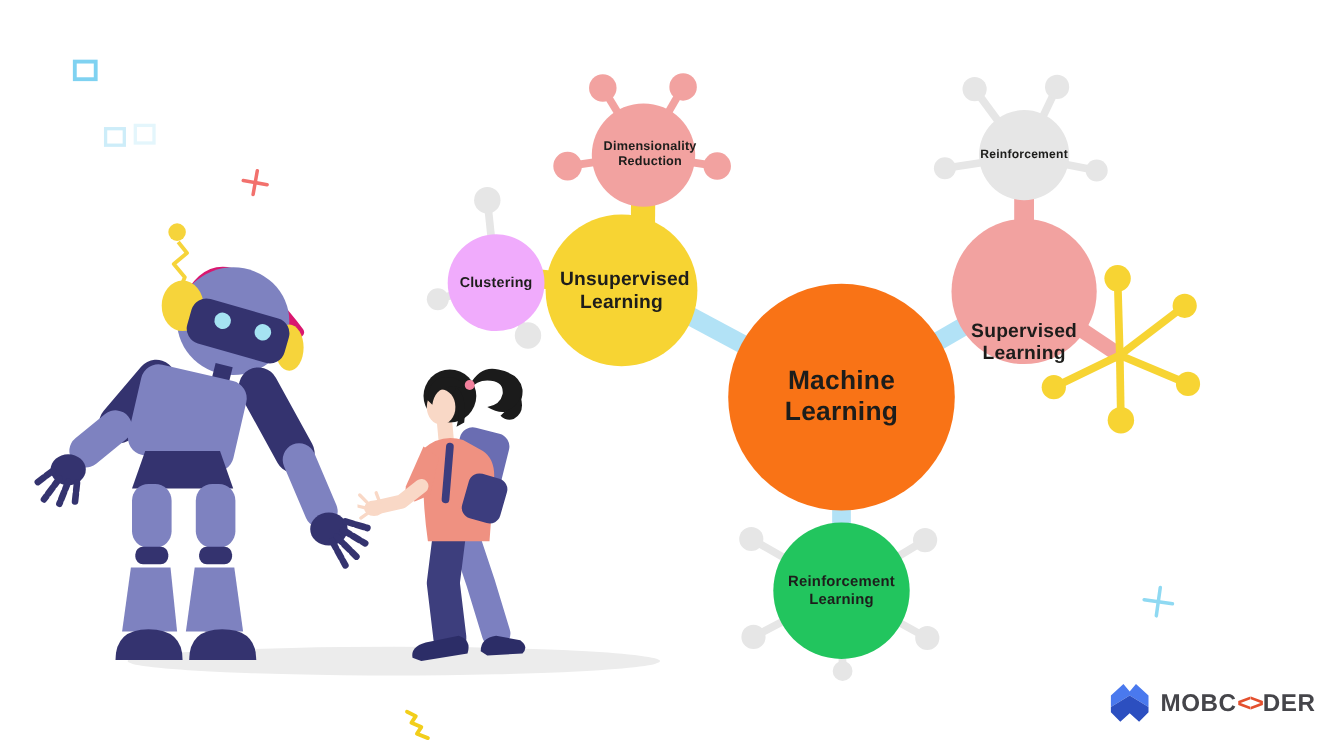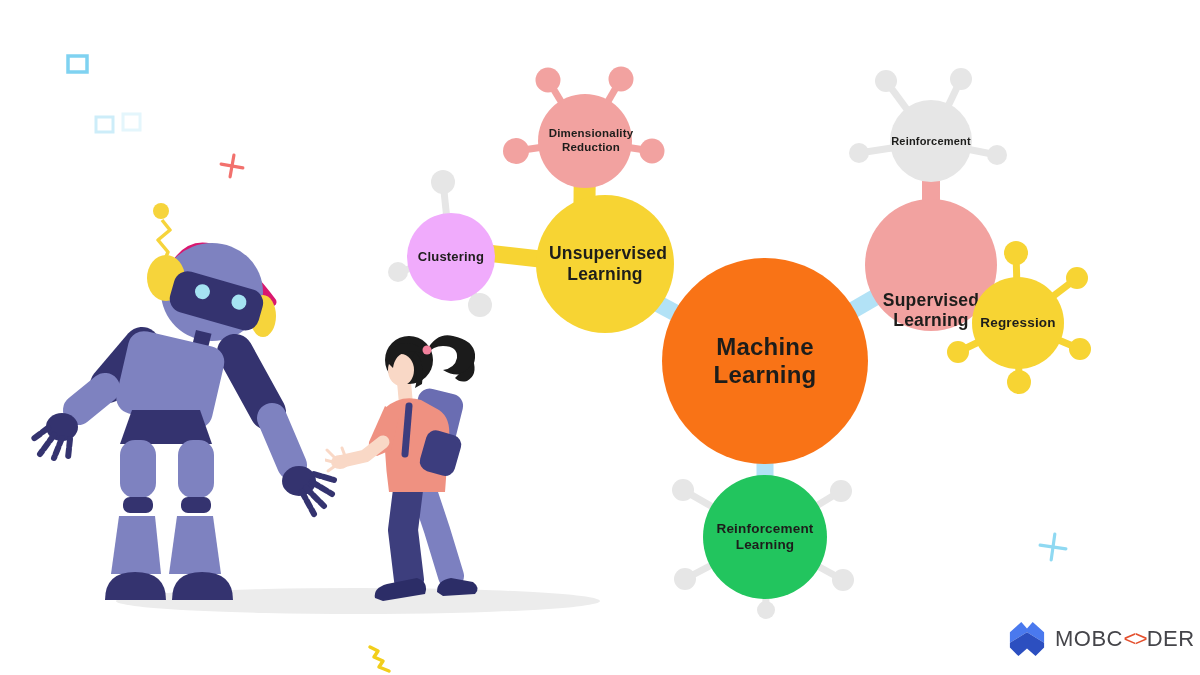--- a/index.html
+++ b/index.html
@@ -7,21 +7,21 @@
   #canvas{position:relative;width:1200px;height:675px;background:#ffffff;overflow:hidden;}
   svg.layer{position:absolute;left:0;top:0;}
   #decor-layer{z-index:0;}
   #connector-layer{z-index:1;}
   .node{position:absolute;border-radius:50%;display:flex;align-items:center;justify-content:center;
         text-align:center;font-weight:700;color:#1d1d1b;z-index:2;line-height:1.18;letter-spacing:.2px;}
   .node span{display:block;}
   #robot-wrap{position:absolute;left:20px;top:180px;width:320px;height:440px;z-index:3;}
   #girl-wrap{position:absolute;left:325px;top:330px;width:165px;height:290px;z-index:3;}
   #logo{position:absolute;left:1008px;top:620px;display:flex;align-items:center;gap:9px;z-index:4;}
-  #logo-text{font-weight:400;font-size:22px;letter-spacing:.5px;color:#45454a;display:flex;align-items:center;}
+  #logo-text{font-weight:700;font-size:22px;letter-spacing:.5px;color:#45454a;display:flex;align-items:center;}
   #logo-symbol{color:#e4502e;letter-spacing:-1.5px;margin:0 .5px;}
 </style>
 </head>
 <body>
 
 <div id="canvas">
 
   <svg id="decor-layer" class="layer" width="1200" height="675" viewBox="0 0 1200 675">
     <rect x="68" y="56" width="19" height="16" fill="none" stroke="#7fd2f1" stroke-width="3.5"></rect>
     <rect x="96" y="117" width="17" height="15" fill="none" stroke="#cdedf9" stroke-width="3"></rect>
@@ -113,43 +113,40 @@
       <circle cx="685" cy="579" r="11"></circle>
         <circle cx="843" cy="580" r="11"></circle>
         <circle cx="766" cy="610" r="9"></circle>
     </g>
   </svg>
 
   <div class="node" style="left:662px;top:258px;width:206px;height:206px;background:#f97316;font-size:24px;">
     <span style="width:150px;">Machine Learning</span>
   </div>
 
-  <div class="node" style="left:536px;top:195px;width:138px;height:138px;background:#f7d433;font-size:17.5px;">
+  <div class="node" style="left:496px;top:195px;width:138px;height:138px;background:#f7d433;font-size:17.5px;">
     <span style="width:112px;">Unsupervised Learning</span>
   </div>
 
   <div class="node" style="left:538px;top:94px;width:94px;height:94px;background:#f2a2a0;font-size:11.5px;">
     <span style="width:86px;margin-left:12px;">Dimensionality Reduction</span>
   </div>
 
   <div class="node" style="left:407px;top:213px;width:88px;height:88px;background:#f0abfc;font-size:13px;align-items:center;">
     <span>Clustering</span>
   </div>
 
   <div class="node" style="left:865px;top:199px;width:132px;height:132px;background:#f2a2a0;font-size:17.5px;align-items:flex-end;">
     <span style="width:104px;">Supervised Learning</span>
   </div>
 
   <div class="node" style="left:890px;top:100px;width:82px;height:82px;background:#e6e6e6;font-size:11px;">
     <span>Reinforcement</span>
   </div>
 
-  <div class="node" style="left:972px;top:277px;width:92px;height:92px;background:#f7d433;font-size:13.5px;">
-    <span>Regression</span>
-  </div>
 
   <div class="node" style="left:703px;top:475px;width:124px;height:124px;background:#22c55e;font-size:13.5px;">
     <span style="width:108px;">Reinforcement Learning</span>
   </div>
 
   <div id="robot-wrap">
     <svg width="320" height="440" viewBox="0 0 320 440">
 
       <polyline points="142,40 150,50 138,60 148,72 143,84" fill="none" stroke="#f6d43b" stroke-width="3.5" stroke-linejoin="round"></polyline>
       <circle cx="141" cy="31" r="8" fill="#f6d43b"></circle>

